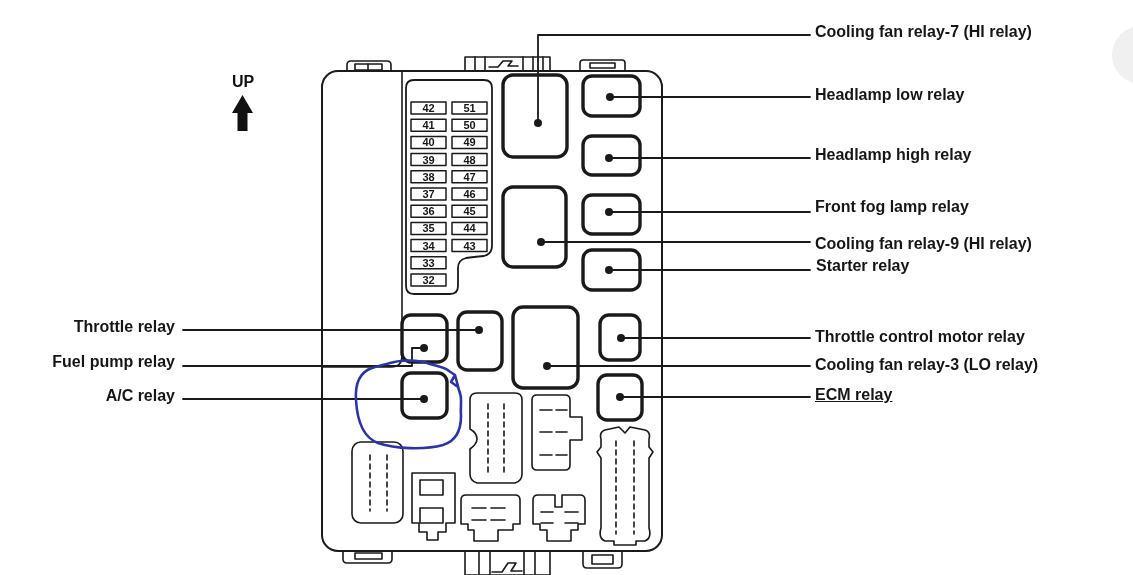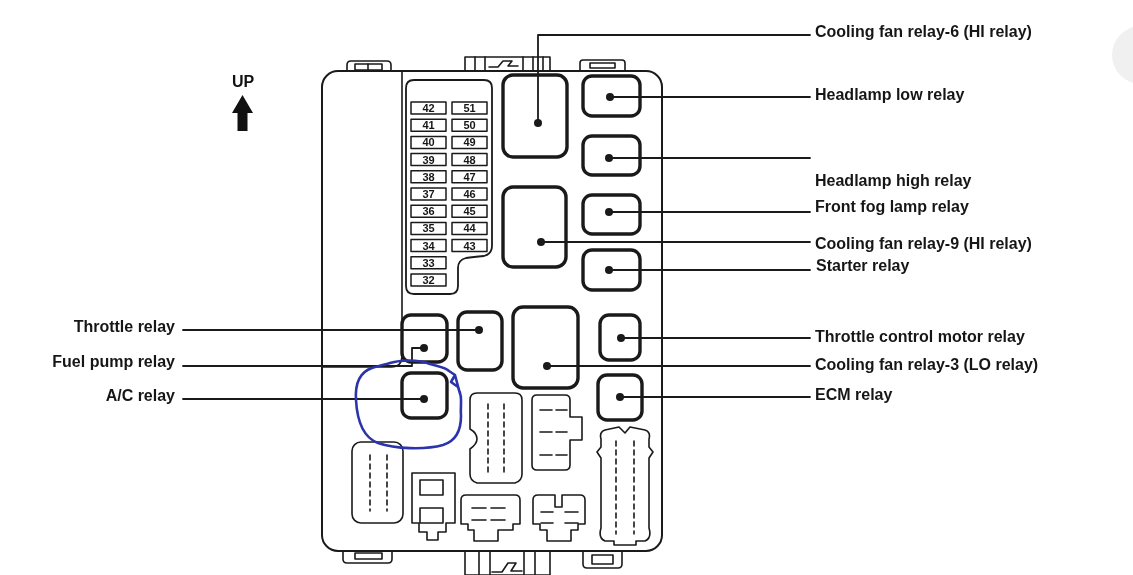--- a/index.html
+++ b/index.html
@@ -193,26 +193,26 @@
     </g>
 
     <text x="232" y="87" class="up-text">UP</text>
 
     <path d="M372,368 C360,372 355,384 356,400 C357,418 362,437 378,443 C395,449 425,450 443,445
              C456,441 461,431 461,416 C460,405 463,398 459,390 L455,375 L451,382 L458,387 L461,397
              M372,368 C378,366 383,365 390,363 C400,360 418,359 430,364 C440,367 446,368 449,371 L455,375" fill="none" stroke="#2b34ab" stroke-width="2.6" stroke-linecap="round" stroke-linejoin="round"></path>
   </svg>
 
   <div id="labels-layer">
-      <div class="callout" style="top: 22px; left: 815px;">Cooling fan relay-6 (HI relay)</div>
+      <div class="callout" style="top: 22px; left: 815px;">Cooling fan relay-7 (HI relay)</div>
       <div class="callout" style="top: 85px; left: 815px; text-align: center;">Headlamp low relay</div>
-      <div class="callout" style="top: 145px; left: 815px; margin-top: 26px;">Headlamp high relay</div>
+      <div class="callout" style="top: 145px; left: 815px;">Headlamp high relay</div>
       <div class="callout" style="top: 197px; left: 815px;">Front fog lamp relay</div>
       <div class="callout" style="top: 234px; left: 815px;">Cooling fan relay-9 (HI relay)</div>
       <div class="callout" style="top: 256px; left: 816px;">Starter relay</div>
       <div class="callout" style="top: 327px; left: 815px; text-align: right;">Throttle control motor relay</div>
       <div class="callout" style="top: 355px; left: 815px;">Cooling fan relay-3 (LO relay)</div>
-      <div class="callout" style="top: 385px; left: 815px;">ECM relay</div>
+      <div class="callout" style="top: 385px; left: 815px; text-decoration: underline;">ECM relay</div>
       <div class="callout left-side" style="top: 317px; right: 958px;">Throttle relay</div>
       <div class="callout left-side" style="top: 352px; right: 958px; text-align: right;">Fuel pump relay</div>
       <div class="callout left-side" style="top: 386px; right: 958px;">A/C relay</div>
     </div>
 </div>
 
 </body></html>

